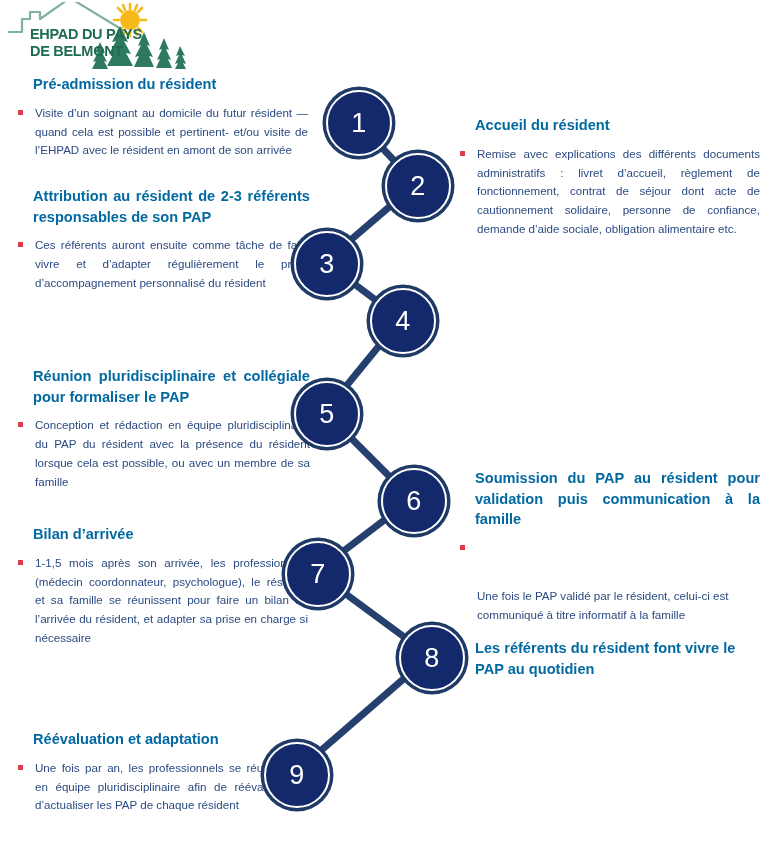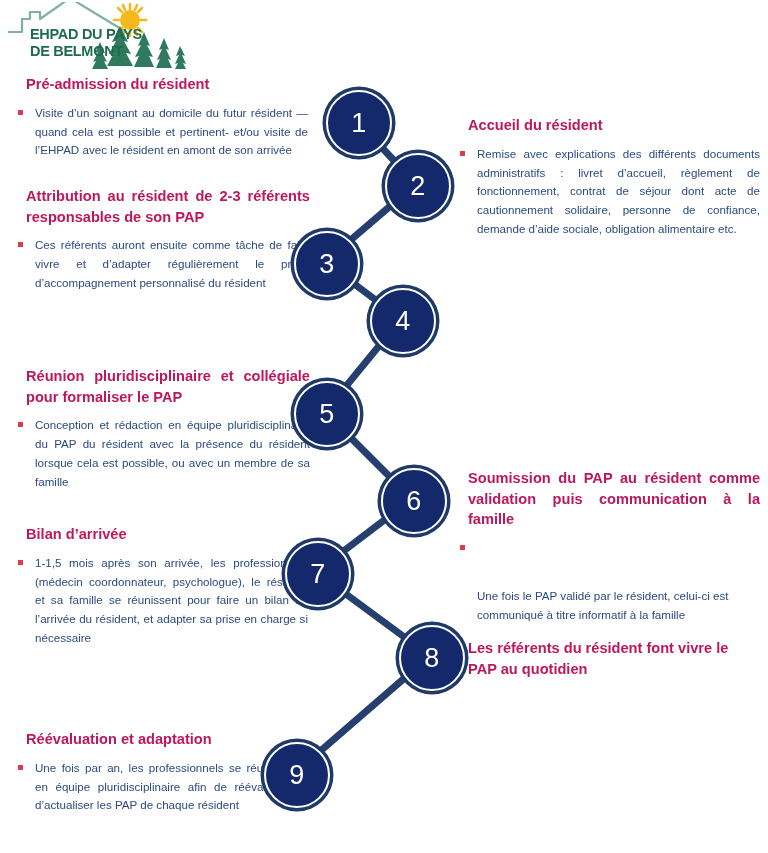--- a/index.html
+++ b/index.html
@@ -56,25 +56,25 @@
     font-family: "Liberation Sans", sans-serif;
     z-index: 4;
   }
 
   
   .block {
     position: absolute;
     z-index: 3;
   }
   .block h3 {
-    margin: 0 0 9px 8px;
+    margin: 0 0 9px 15px;
     font-size: 14.6px;
     font-weight: bold;
     line-height: 1.42;
-    color: #be185d;
+    color: #0369a1;
     text-align: justify;
     text-justify: inter-word;
   }
   .block h3.nojust { text-align: left; }
   .bullet-row {
     display: flex;
     align-items: flex-start;
     justify-content: space-between;
   }
   .bullet-sq {
@@ -233,21 +233,21 @@
   <div class="block" id="r1">
     <h3 class="nojust">Accueil du résident</h3>
     <div class="bullet-row">
       <span class="bullet-sq"></span>
       <span class="bullet-txt">Remise avec explications des différents documents administratifs : livret d’accueil, règlement de fonctionnement, contrat de séjour dont acte de cautionnement solidaire, personne de confiance, demande d’aide sociale, obligation alimentaire etc.</span>
     </div>
   </div>
 
 
   <div class="block" id="r3">
-    <h3>Soumission du PAP au résident comme validation puis communication à la famille</h3>
+    <h3>Soumission du PAP au résident pour validation puis communication à la famille</h3>
     <div class="bullet-row">
       <span class="bullet-sq"></span>
       <span class="bullet-txt nojust">Une fois le PAP validé par le résident, celui-ci est communiqué à titre informatif à la famille</span>
     </div>
   </div>
 
   <div class="block" id="r4">
     <h3 class="nojust">Les référents du résident font vivre le PAP au quotidien</h3>
   </div>
 

